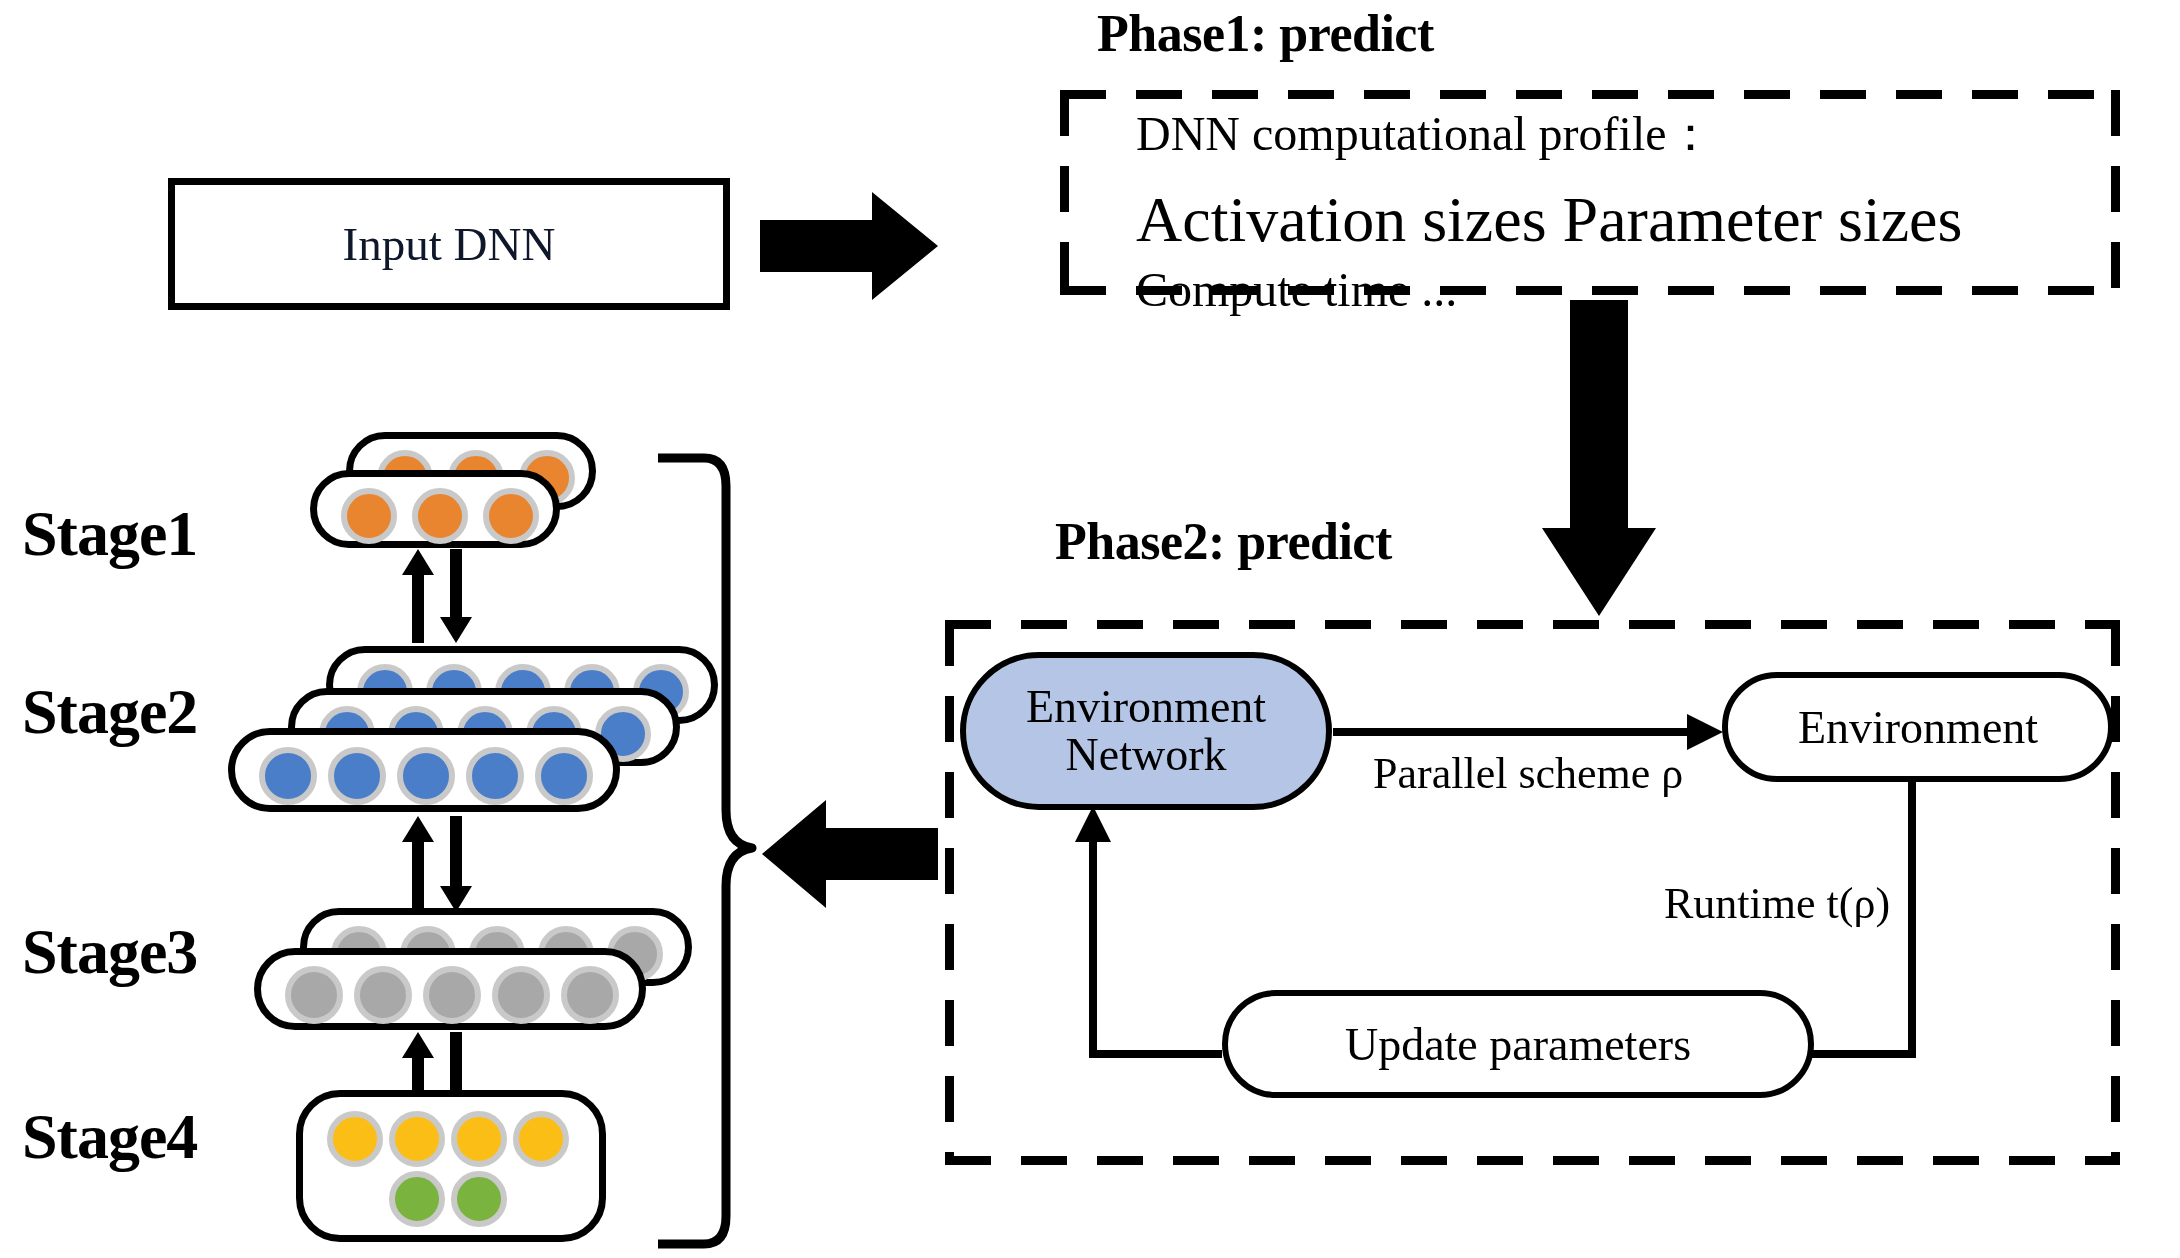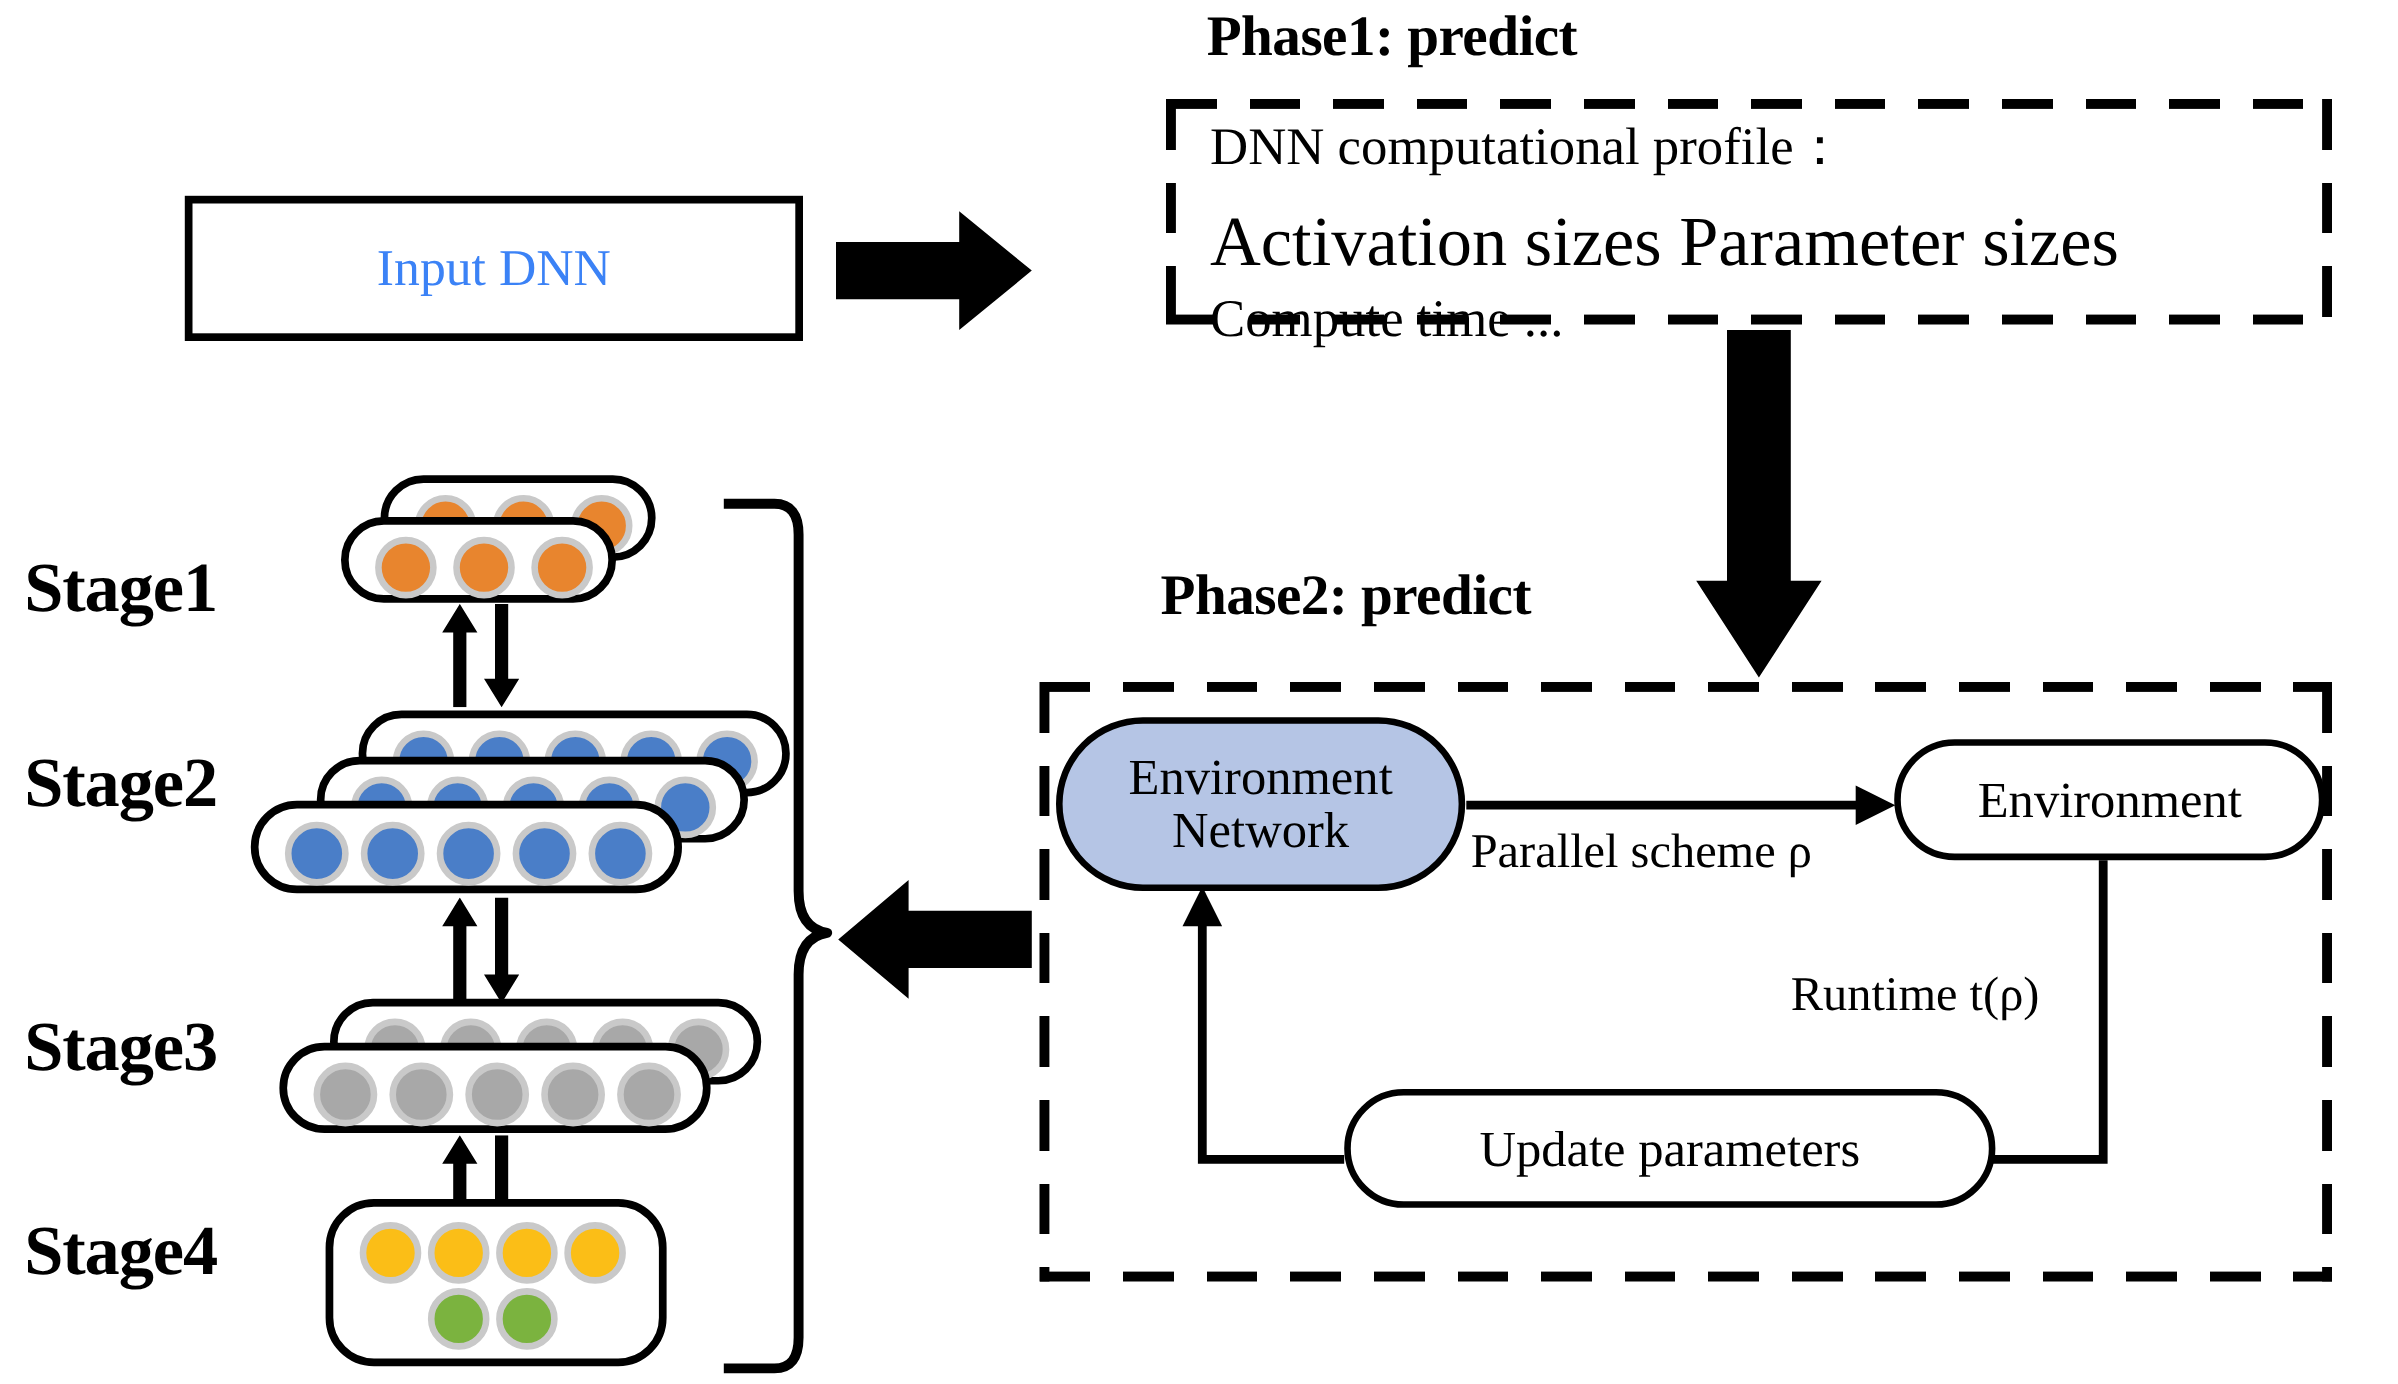--- a/index.html
+++ b/index.html
@@ -19,41 +19,41 @@
   }
   .abs { position: absolute; }
 
   
   .txt {
     position: absolute;
     color: #000000;
     white-space: nowrap;
     line-height: 1.0;
   }
-  .serif { font-family: "Liberation Serif", "DejaVu Serif", serif; }
+  .serif { font-family: "Liberation Serif", "DejaVu Serif", serif; margin-left: 36px; }
   .bold-serif {
     font-family: "Liberation Serif", "DejaVu Serif", serif;
     font-weight: bold;
   }
 
   
   #input-dnn-box {
     left: 168px; top: 178px;
     width: 562px; height: 132px;
     border: 7px solid #000;
     box-sizing: border-box;
     background: #fff;
     display: flex;
     align-items: center;
     justify-content: center;
   }
   #input-dnn-label {
     font-size: 47px;
     font-family: "Liberation Serif", "DejaVu Serif", serif;
-    color: #3b82f6;
+    color: #0f172a;
   }
 
   
   #phase1-title {
     left: 1097px; top: 8px;
     font-size: 52px;
     letter-spacing: -0.5px;
   }
   #phase2-title {
     left: 1055px; top: 516px;

